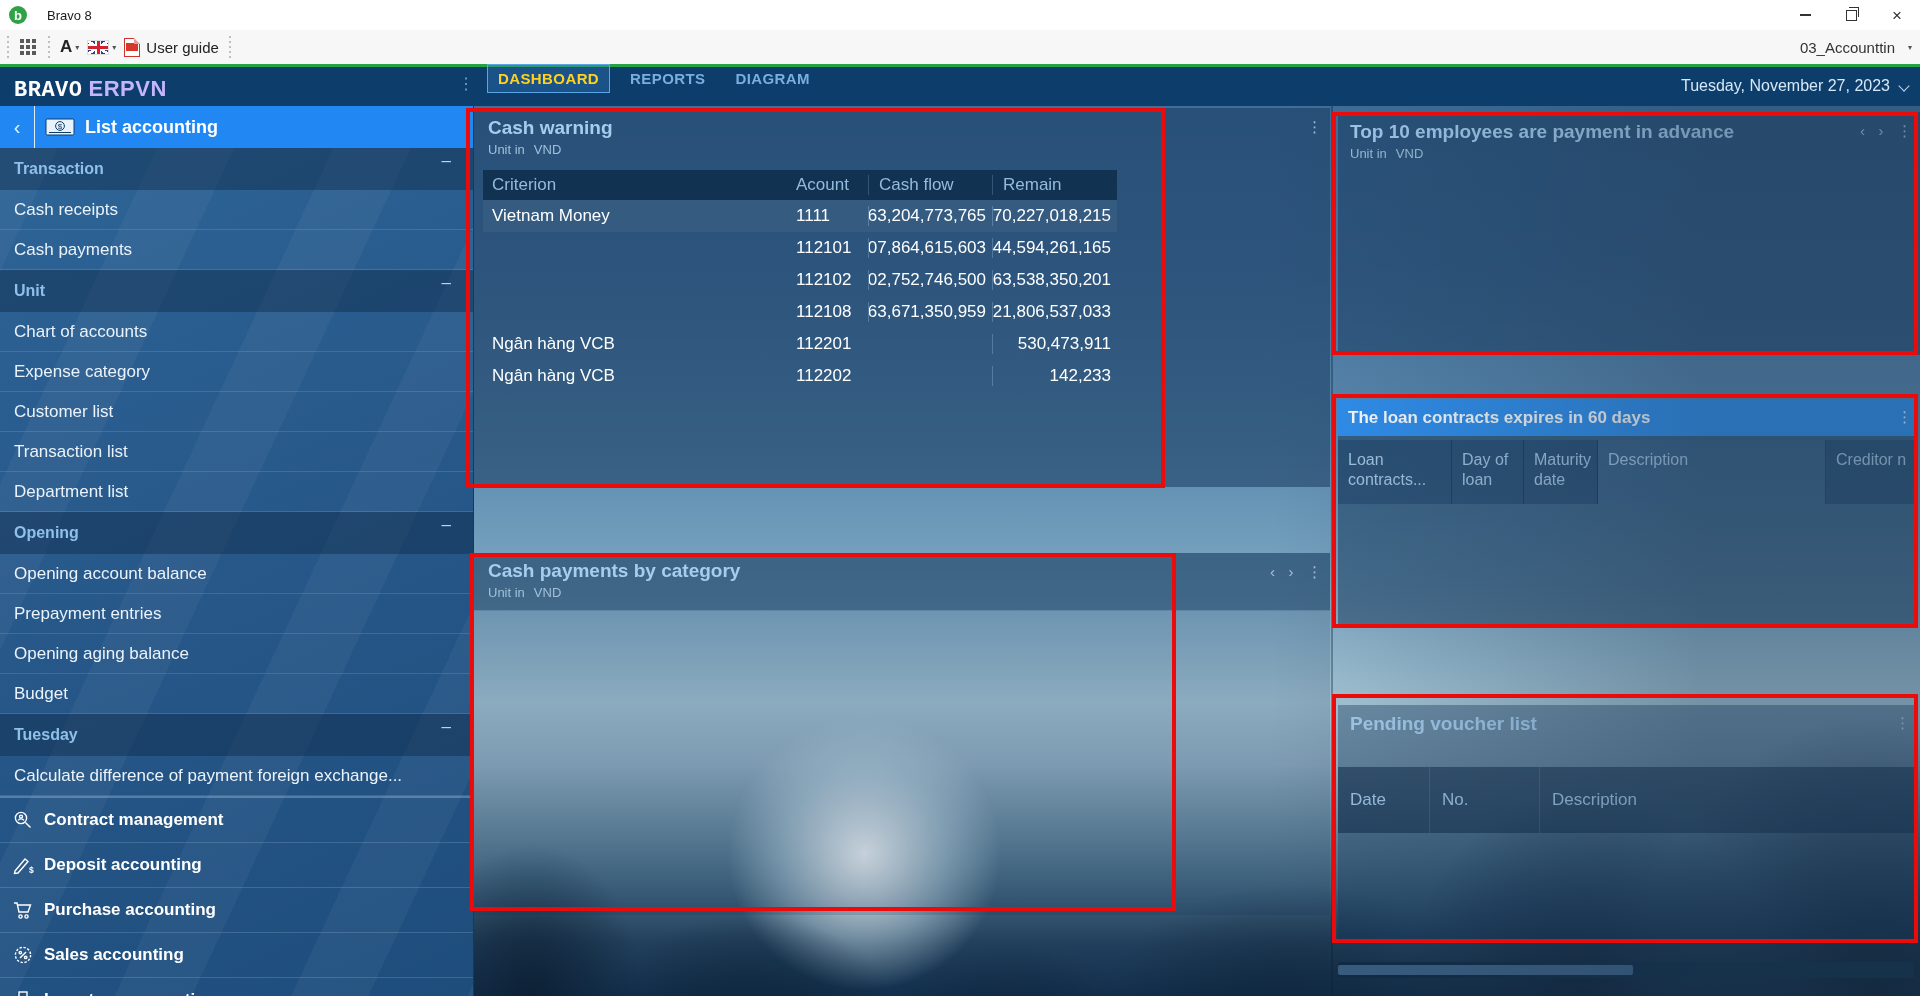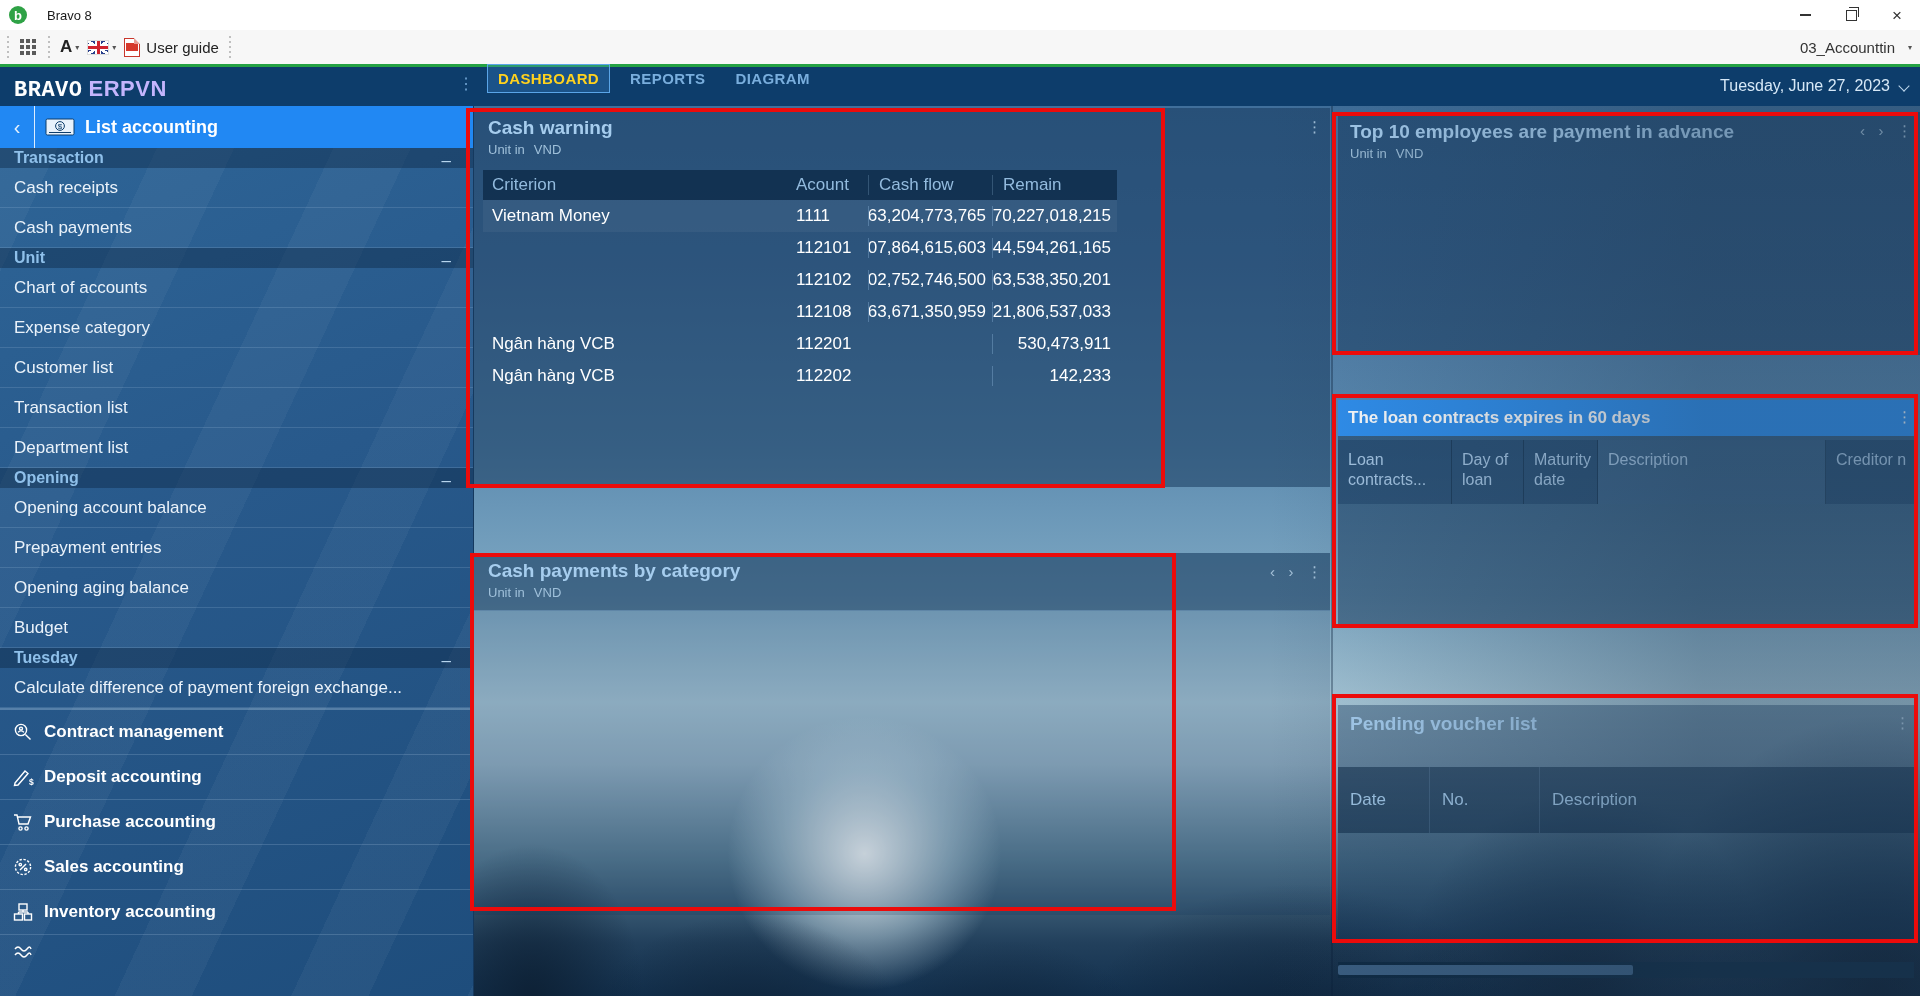--- a/index.html
+++ b/index.html
@@ -63,21 +63,21 @@
   .sidebar{position:absolute;left:0;top:106px;width:474px;height:890px;
     background:linear-gradient(155deg,#2e6597 0%,#28598b 45%,#1e4d7c 100%);
     border-right:1px solid #15395f;box-sizing:border-box;overflow:hidden;}
   .sidebar::before{content:"";position:absolute;inset:0;pointer-events:none;
     background:repeating-linear-gradient(115deg,rgba(255,255,255,0.04) 0 70px,transparent 70px 160px);}
   .sb-selected{position:relative;height:42px;background:#2188f3;display:flex;align-items:center;}
   .sb-back{width:34px;height:42px;display:flex;align-items:center;justify-content:center;
     color:#eaf4fe;font-size:20px;border-right:1px solid rgba(255,255,255,0.85);}
   .banknote{margin:0 10px 0 10px;}
   .sb-selected-label{color:#fff;font-weight:bold;font-size:18px;}
-  .sb-header{position:relative;height:20px;display:flex;align-items:center;
+  .sb-header{position:relative;height:42px;display:flex;align-items:center;
     background:rgba(12,38,66,0.42);color:#8fc0ea;font-weight:bold;font-size:16px;padding:0 14px;box-sizing:border-box;}
   .sb-header .minus{position:absolute;right:22px;top:3px;color:#bcd9f2;font-size:17px;font-weight:normal;}
   .sb-item{height:40px;display:flex;align-items:center;color:#eaf2fa;font-size:17px;
     padding:0 14px;box-sizing:border-box;border-bottom:1px solid rgba(190,215,240,0.16);
     white-space:nowrap;overflow:hidden;text-overflow:ellipsis;display:block;line-height:40px;}
   .sb-modsep{height:2px;background:rgba(200,225,245,0.30);}
   .sb-module{height:45px;display:flex;align-items:center;color:#fff;font-weight:bold;font-size:17px;
     padding:0 12px;box-sizing:border-box;border-bottom:1px solid rgba(190,215,240,0.20);}
   .sb-module svg{margin-right:10px;flex:0 0 auto;}
   .sb-partial{height:23px;display:flex;align-items:flex-start;padding:6px 12px 0;box-sizing:border-box;}
@@ -235,21 +235,21 @@
   <div class="appheader">
     <div class="brandzone">
       <span class="brand-bravo">BRAVO</span><span class="brand-erpvn">ERPVN</span>
     </div>
     <div class="hdr-grip">⋮</div>
     <div class="tabs">
       <div class="tab active">DASHBOARD</div>
       <div class="tab">REPORTS</div>
       <div class="tab">DIAGRAM</div>
     </div>
-    <div class="hdr-date">Tuesday, June 27, 2023</div>
+    <div class="hdr-date">Tuesday, November 27, 2023</div>
     <div class="date-chevron"></div>
   </div>
 
   <div class="sidebar">
     <div class="sb-selected">
       <div class="sb-back">‹</div>
       <svg class="banknote" width="30" height="20" viewBox="0 0 30 20">
         <rect x="1" y="2" width="28" height="16" rx="1.5" fill="#e8f2fc" stroke="#0d3d6b"></rect>
         <circle cx="15" cy="9" r="4.4" fill="none" stroke="#0d3d6b"></circle>
         <text x="15" y="12" text-anchor="middle" font-size="8" fill="#0d3d6b" font-family="Liberation Sans,sans-serif">$</text>

